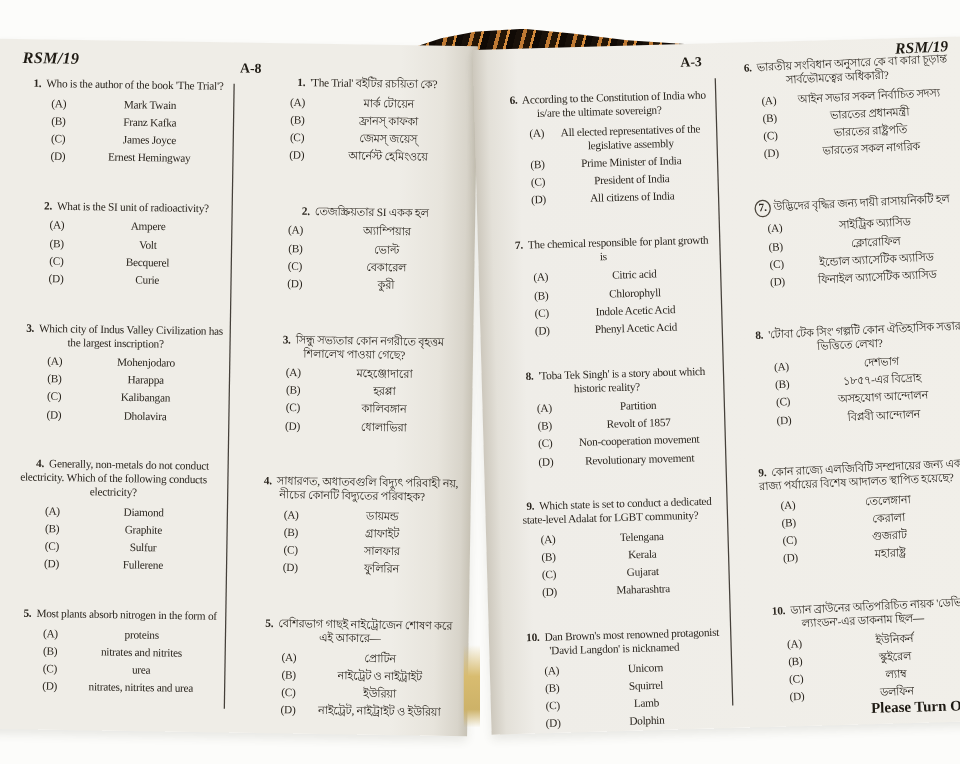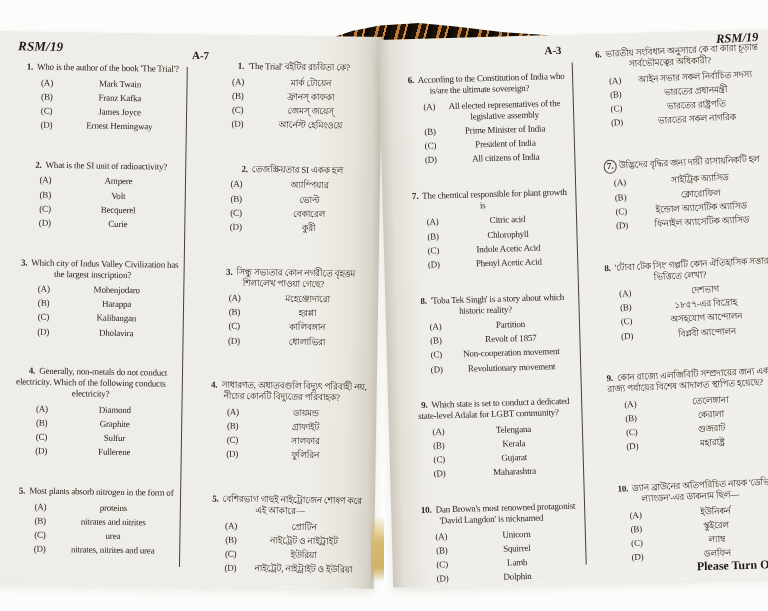--- a/index.html
+++ b/index.html
@@ -70,21 +70,21 @@
 </style>
 </head>
 <body>
 
 <div class="photo">
 
   <div class="spine"></div>
 
   <div class="page page-left">
     <div class="hdr hdr-left">RSM/19</div>
-    <div class="plabel plabel-a2">A-7</div>
+    <div class="plabel plabel-a2">A-8</div>
     <div class="col col1" id="col-english-1-5">
         <div class="q">
           <p class="q-text"><span class="q-num">1.</span> Who is the author of the book 'The Trial'?</p>
           <div class="opts">
             <div class="opt">
               <span class="opt-label">(A)</span>
               <span class="opt-text">Mark Twain</span>
             </div>
             <div class="opt">
               <span class="opt-label">(B)</span>

